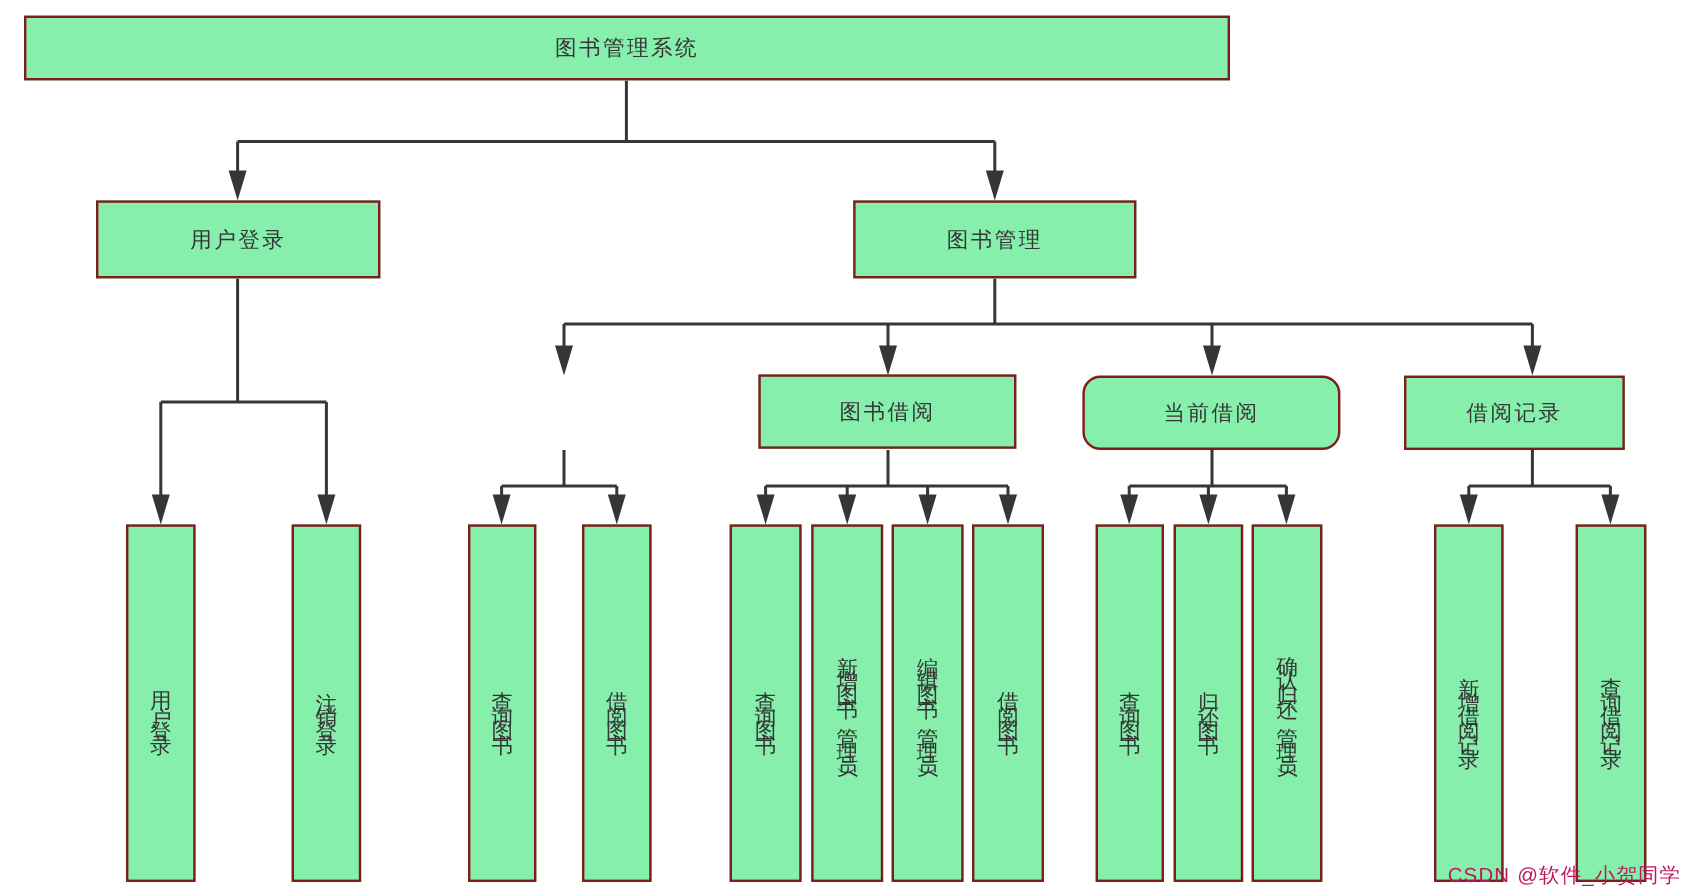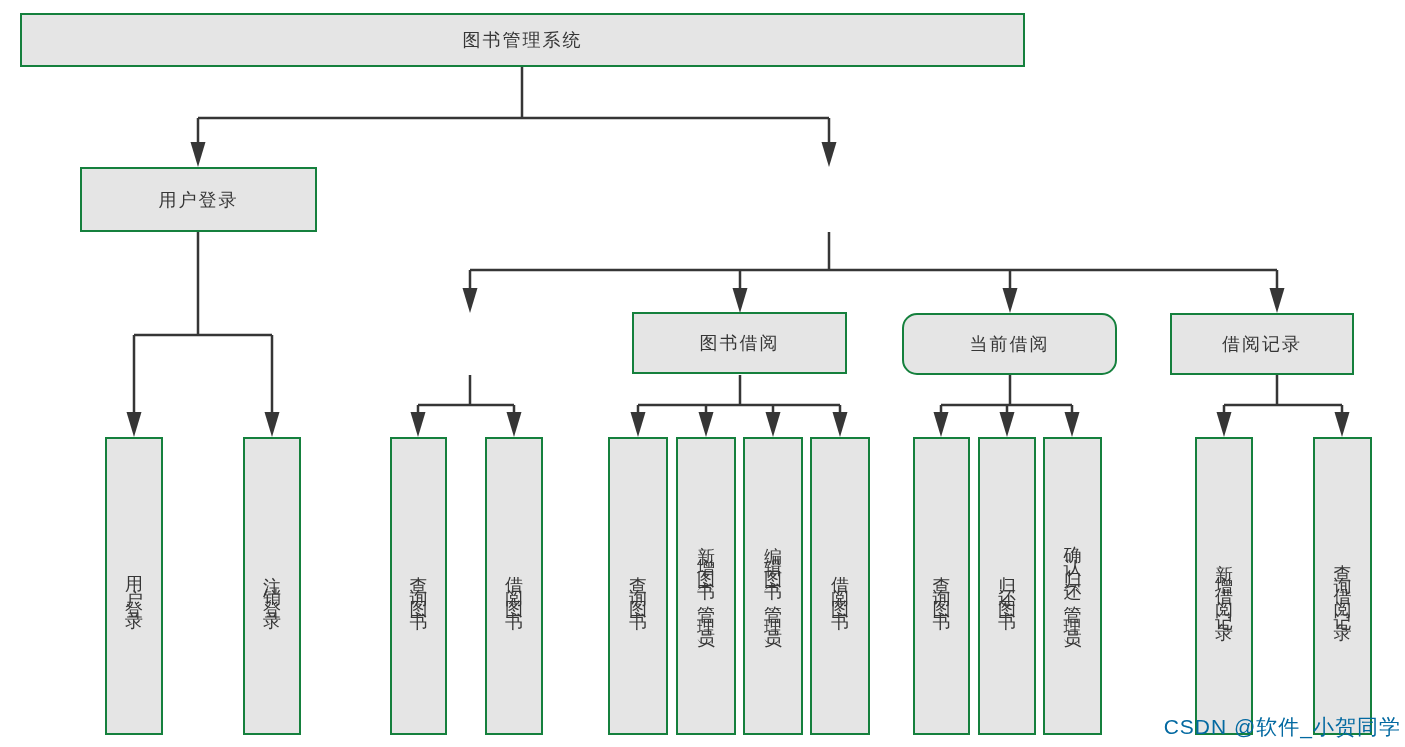--- a/index.html
+++ b/index.html
@@ -10,39 +10,39 @@
     font-family:"Liberation Sans","DejaVu Sans",sans-serif;
     overflow:hidden;
   }
   .connectors {
     position:absolute; left:0; top:0; width:1405px; height:747px;
     pointer-events:none;
   }
   .node {
     position:absolute;
     box-sizing:border-box;
-    border:2px solid #15803d;
-    background:#e5e5e5;
+    border:2px solid #7f1d1d;
+    background:#86efac;
     display:flex; align-items:center; justify-content:center;
     color:#363636;
     z-index:2;
   }
   .h-node { font-size:18px; letter-spacing:2px; white-space:nowrap; }
   .v-node .vtxt {
     writing-mode:vertical-rl;
     text-orientation:mixed;
     font-size:18px;
     letter-spacing:12px;
     white-space:nowrap;
   }
   .watermark {
     position:absolute;
     right:4px; bottom:6px;
-    font-size:21px;
-    color:#0369a1;
+    font-size:17px;
+    color:#be185d;
     letter-spacing:1px;
     z-index:3;
     white-space:nowrap;
   }
 </style>
 </head>
 <body>
 
 <div class="canvas">
 
@@ -85,20 +85,21 @@
       <use href="#ah" transform="translate(1007,437)"></use>
       <use href="#ah" transform="translate(1072,437)"></use>
       <use href="#ah" transform="translate(1224,437)"></use>
       <use href="#ah" transform="translate(1342,437)"></use>
     </g>
   </svg>
 
   <div class="node h-node" style="left:20px;top:13px;width:1005px;height:54px;">图书管理系统</div>
 
   <div class="node h-node" style="left:80px;top:167px;width:237px;height:65px;">用户登录</div>
+  <div class="node h-node" style="left:711px;top:167px;width:236px;height:65px;">图书管理</div>
 
   <div class="node h-node" style="left:632px;top:312px;width:215px;height:62px;">图书借阅</div>
   <div class="node h-node" style="left:902px;top:313px;width:215px;height:62px;border-radius:15px;">当前借阅</div>
   <div class="node h-node" style="left:1170px;top:313px;width:184px;height:62px;">借阅记录</div>
 
   <div class="node v-node" style="left:105px;top:437px;width:58px;height:298px;">
     <span class="vtxt">用户登录</span>
   </div>
   <div class="node v-node" style="left:243px;top:437px;width:58px;height:298px;">
     <span class="vtxt">注销登录</span>

